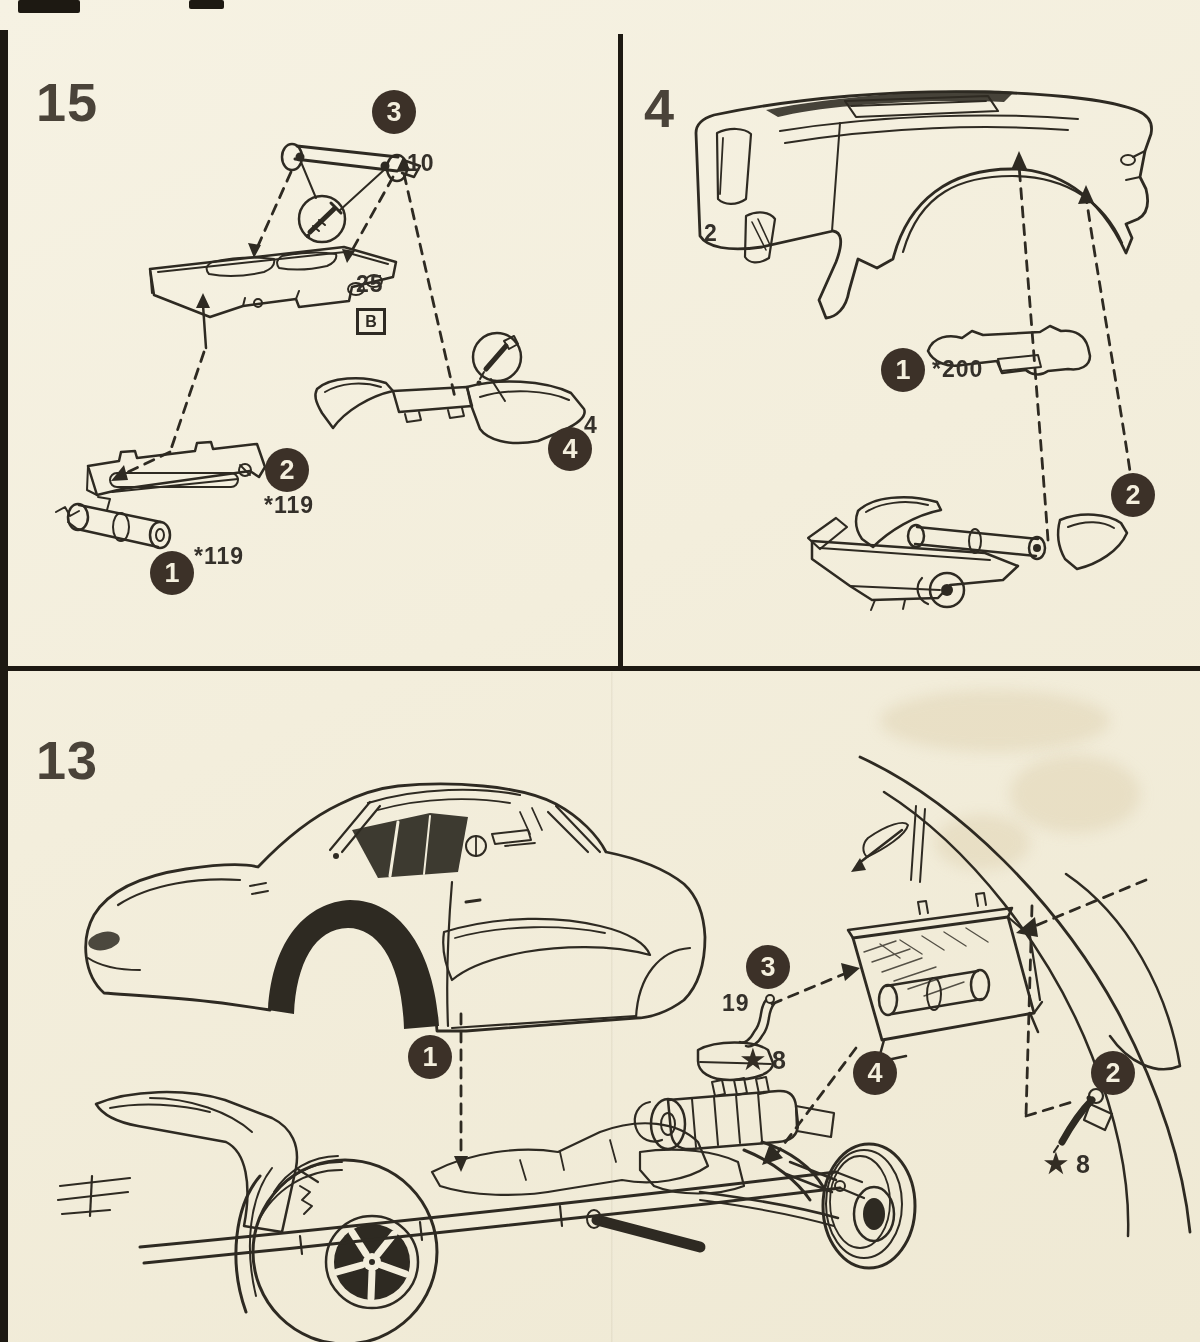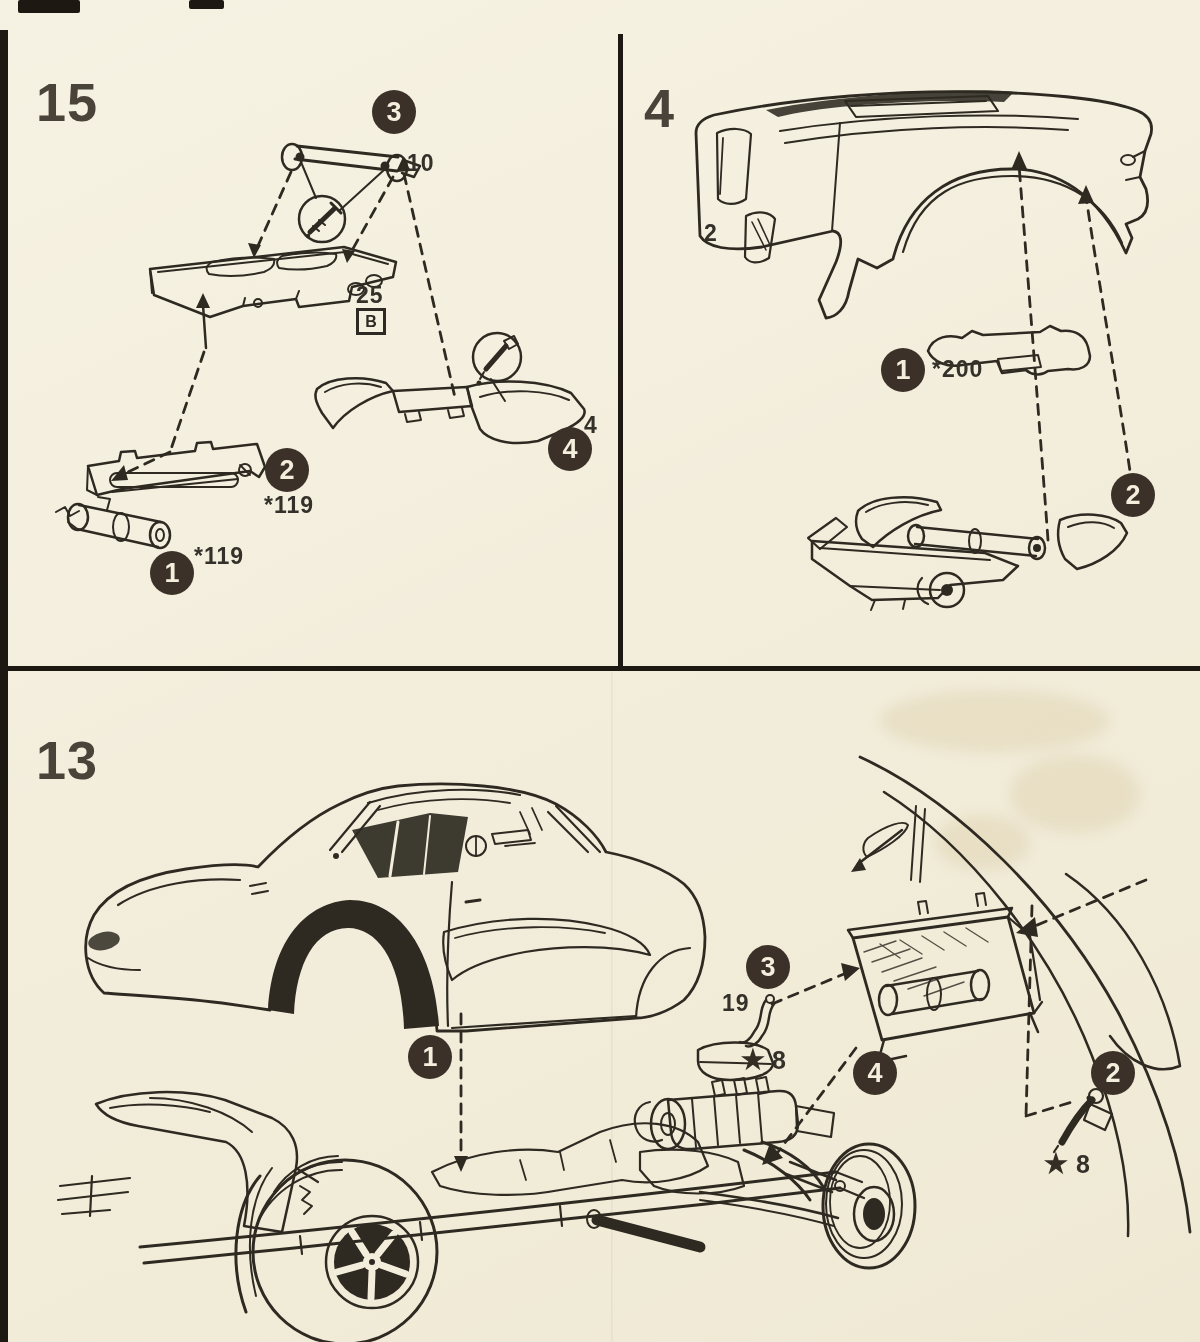--- a/index.html
+++ b/index.html
@@ -315,21 +315,21 @@
         <path d="M770,1143 L762,1165 L783,1158 Z" fill="#2e2a22" stroke="none"></path>
         <path d="M1032,906 L1026,1116" stroke-width="2.8" stroke-dasharray="10 8"></path>
         <path d="M1026,1116 L1072,1102" stroke-width="2.8" stroke-dasharray="10 8"></path>
       </g>
     </g>
   </svg>
 
   <div class="stepnum" style="left:36px;top:28px;">15</div>
   <div class="badge" style="left:372px;top:90px;">3</div>
   <div class="plabel" style="left:407px;top:152px;">10</div>
-  <div class="plabel" style="left:356px;top:284px;">25</div>
+  <div class="plabel" style="left:356px;top:273px;">25</div>
   <div class="sprue-box" style="left:356px;top:308px;">B</div>
   <div class="badge" style="left:265px;top:448px;">2</div>
   <div class="plabel" style="left:264px;top:494px;">*119</div>
   <div class="badge" style="left:150px;top:551px;">1</div>
   <div class="plabel" style="left:194px;top:545px;">*119</div>
   <div class="badge" style="left:548px;top:427px;">4</div>
   <div class="plabel" style="left:584px;top:414px;">4</div>
 
   <div class="stepnum" style="left:644px;top:34px;">4</div>
   <div class="plabel" style="left:704px;top:222px;">2</div>

